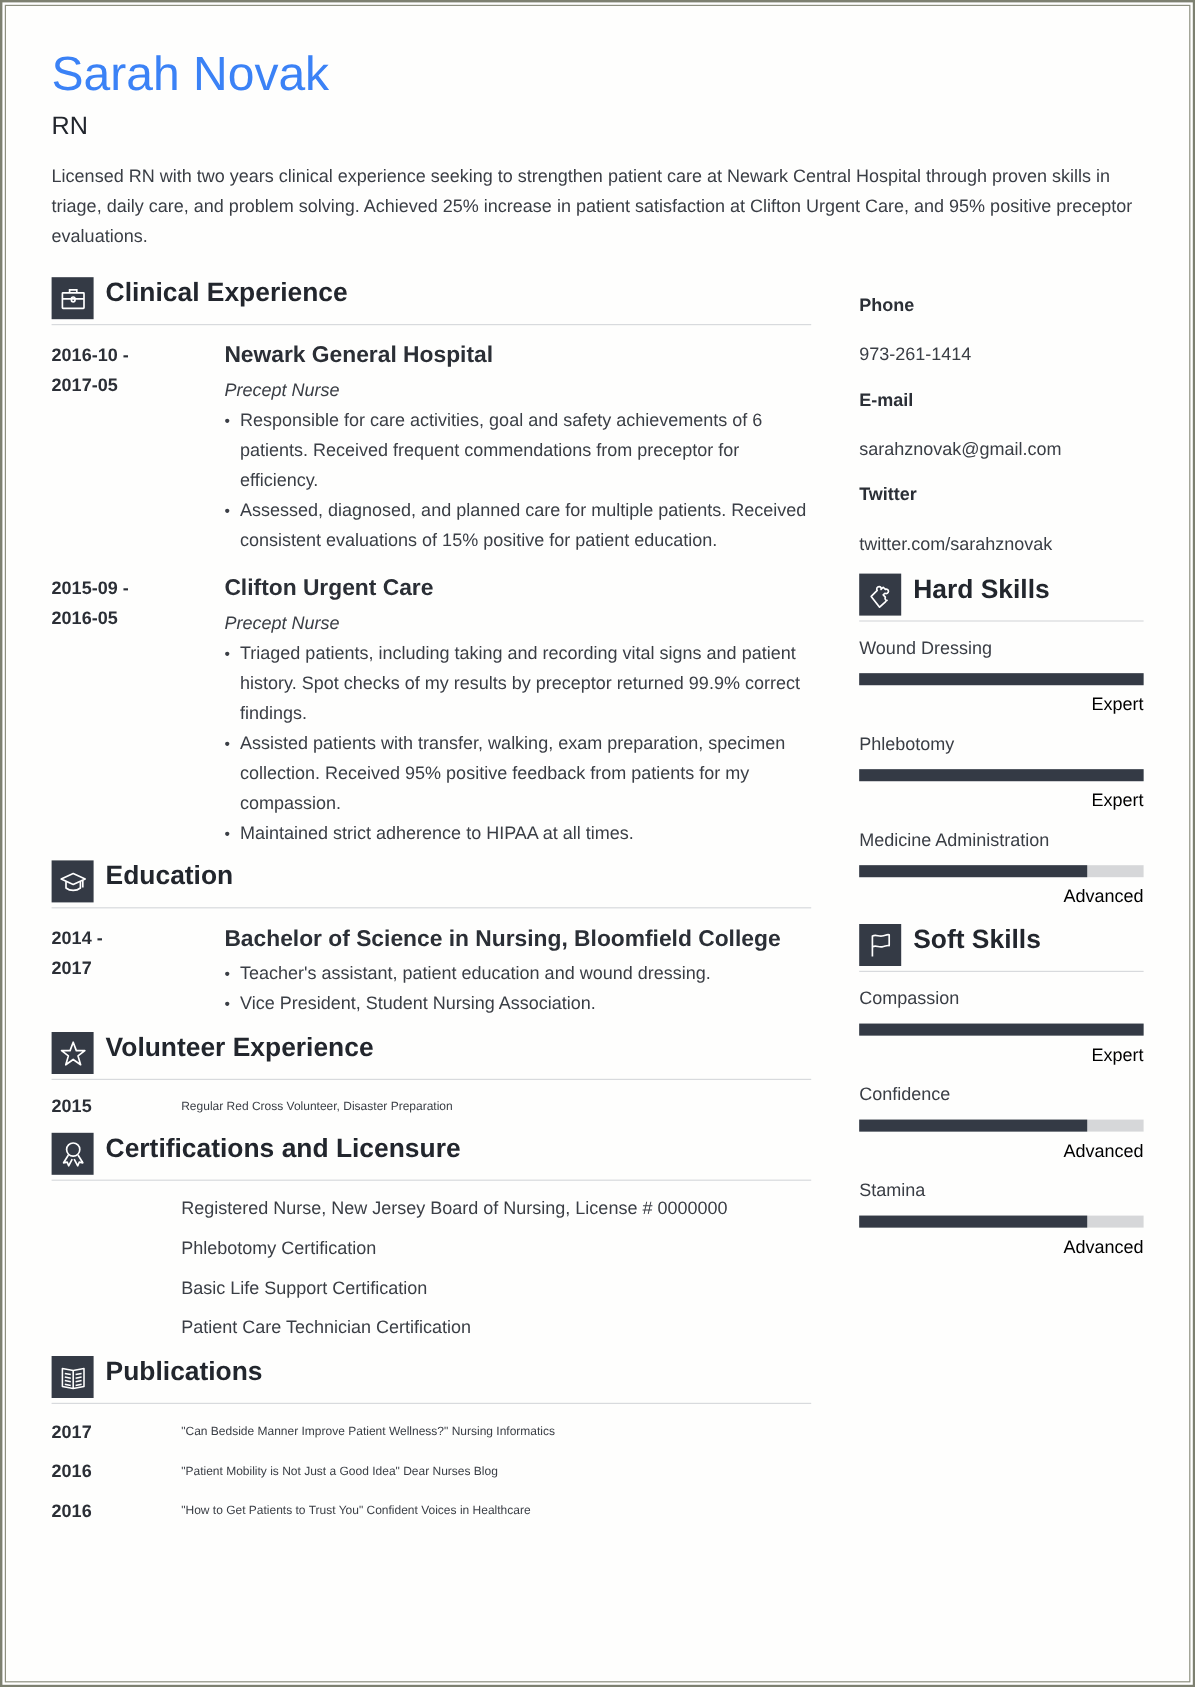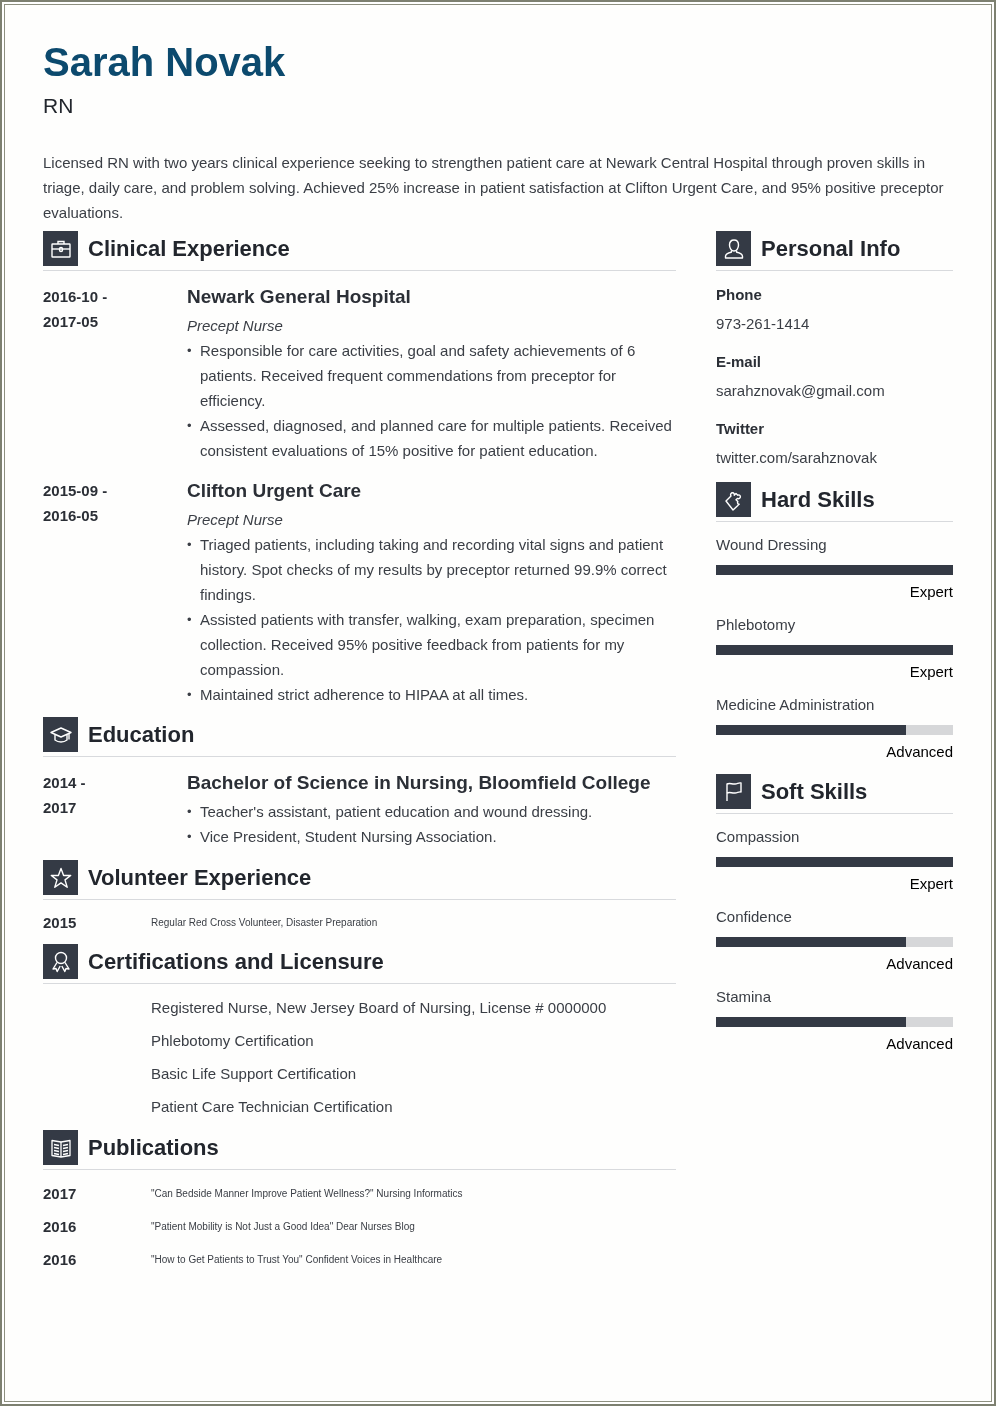--- a/index.html
+++ b/index.html
@@ -15,35 +15,35 @@
     border: 2px solid #7d8070;
   }
   .frame-inner {
     position: absolute; left: 4px; top: 4px; width: 988px; height: 1398px;
     border: 1px solid #8e9080;
     background: #fefefd;
   }
   .page { position: absolute; left: 43px; top: 0; width: 910px; }
   .name {
     position: absolute; top: 40px; left: 0;
-    font-size: 40px; font-weight: 700; color: #0c4a6e; letter-spacing: 0px;
+    font-size: 40px; font-weight: 400; color: #3b82f6; letter-spacing: 0px;
   }
   .title {
     position: absolute; top: 94px; left: 0;
     font-size: 21px; color: #22262d;
   }
   .summary {
-    position: absolute; top: 150px; left: 0; width: 910px;
+    position: absolute; top: 135px; left: 0; width: 910px;
     font-size: 15px; line-height: 25px; color: #3a3e45;
   }
   .col-left { position: absolute; left: 0; top: 231px; width: 633px; }
   .col-right { position: absolute; left: 673px; top: 231px; width: 237px; }
 
   .sec-head {
-    display: flex; align-items: center; height: 35px;
+    display: flex; align-items: flex-start; height: 35px;
     border-bottom: 1px solid #d8dadd;
     padding-bottom: 4px; box-sizing: content-box;
   }
   .sec-icon {
     width: 35px; height: 35px; background: #343a45;
     display: flex; align-items: center; justify-content: center;
     flex-shrink: 0;
   }
   .sec-icon svg { width: 24px; height: 24px; }
   .sec-title {
@@ -71,21 +71,21 @@
   .bullets li::before {
     content: "•"; position: absolute; left: 0; top: 0; font-size: 13px;
   }
   .simple-row { display: flex; margin-top: 12px; line-height: 21px; }
   .simple-row .entry-date { line-height: 21px; }
   .simple-text { font-size: 10px; color: #3a3e45; }
   .cert-list { padding-left: 108px; }
   .cert-item { font-size: 15px; color: #3a3e45; line-height: 21px; margin-top: 12px; }
 
   .info-label { font-size: 15px; font-weight: 700; color: #2b2f36; line-height: 20px; margin-top: 14px; }
-  .info-value { font-size: 15px; color: #3a3e45; line-height: 20px; margin-top: 9px; }
+  .info-value { font-size: 15px; color: #3a3e45; line-height: 20px; margin-top: 21px; }
 
   .skill { margin-top: 13px; }
   .skill-name { font-size: 15px; color: #3a3e45; line-height: 20px; }
   .skill-bar {
     margin-top: 10px; height: 10px; width: 237px; background: #d6d7d9;
     position: relative;
   }
   .skill-fill { position: absolute; left: 0; top: 0; height: 10px; background: #343a45; }
   .skill-level { font-size: 15px; color: #000000; text-align: right; line-height: 20px; margin-top: 7px; }
 </style>
@@ -231,29 +231,20 @@
       <div class="simple-row">
         <div class="entry-date">2016</div>
         <div class="simple-text">"How to Get Patients to Trust You" Confident Voices in Healthcare</div>
       </div>
     </section>
   </div>
 
   <div class="col-right">
 
     <section>
-      <div class="sec-head">
-        <div class="sec-icon">
-          <svg viewBox="0 0 24 24" fill="none" stroke="#fff" stroke-width="1.4" stroke-linejoin="round">
-            <path d="M12 3c2.8 0 4.5 2.2 4.5 5S14.8 14 12 14 7.5 10.8 7.5 8 9.2 3 12 3z"></path>
-            <path d="M9.5 13.5l-.3 1.8C5.8 16 3.5 17.5 3.5 19.5V21h17v-1.5c0-2-2.3-3.5-5.7-4.2l-.3-1.8"></path>
-          </svg>
-        </div>
-        <div class="sec-title">Personal Info</div>
-      </div>
       <div>
         <div class="info-label">Phone</div>
         <div class="info-value">973-261-1414</div>
       </div>
       <div>
         <div class="info-label" style="margin-top:18px">E-mail</div>
         <div class="info-value">sarahznovak@gmail.com</div>
       </div>
       <div>
         <div class="info-label" style="margin-top:18px">Twitter</div>

